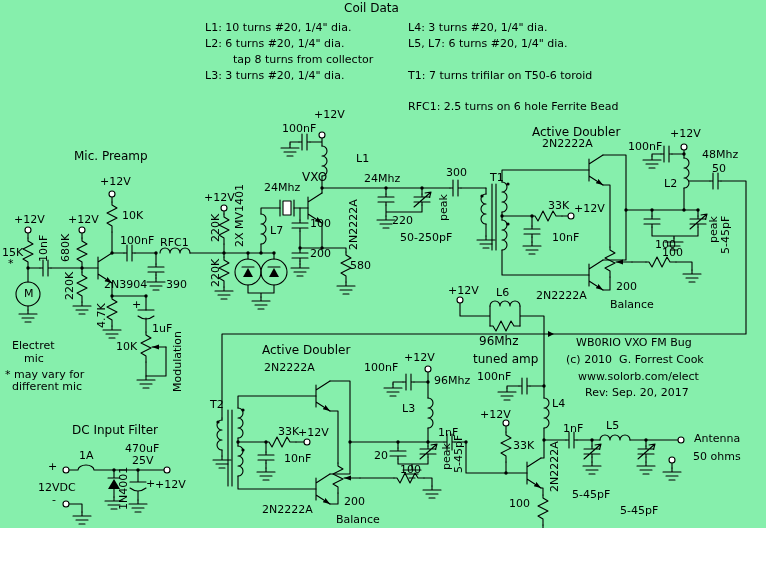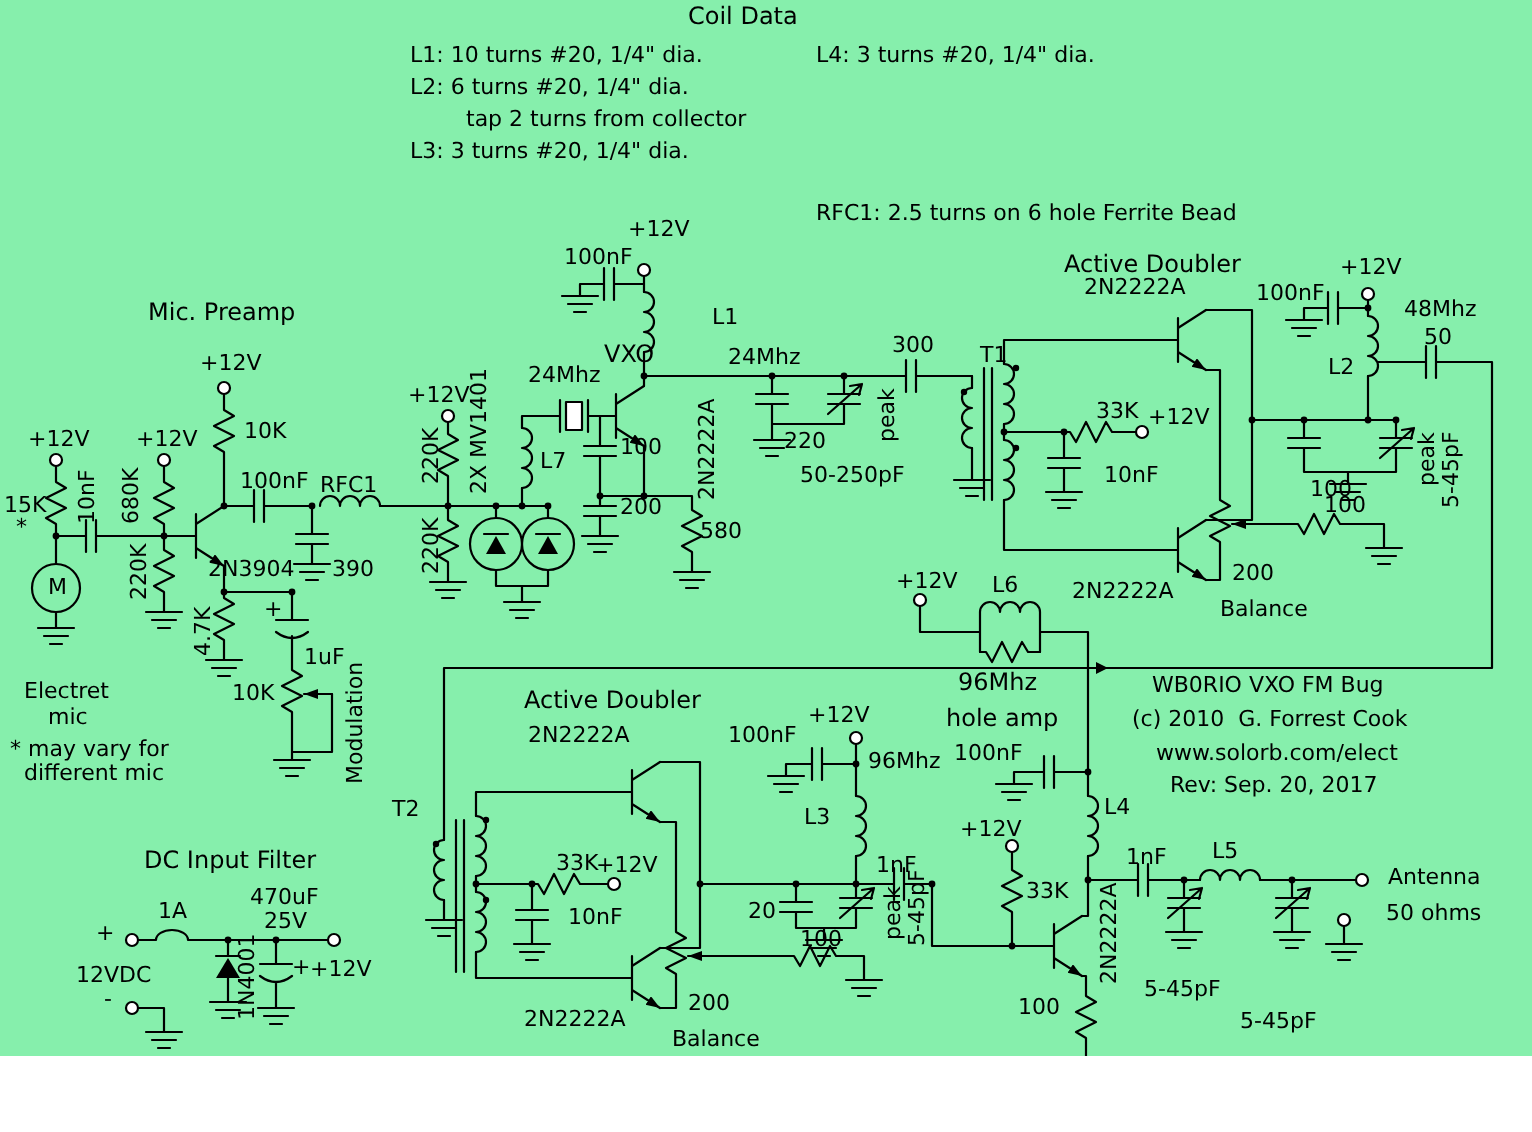--- a/index.html
+++ b/index.html
@@ -252,23 +252,25 @@
         <circle cx="114" cy="470" r="1.7"></circle>
     <circle cx="138" cy="470" r="1.7"></circle>
         <circle cx="146" cy="296" r="1.7"></circle>
         <circle cx="428" cy="382" r="1.7"></circle>
   </g>
 </svg>
 
 <span class="lb ttl" style="left:344px;top:2px">Coil Data</span>
 <span class="lb" style="left:205px;top:22px">L1: 10 turns #20, 1/4" dia.</span>
 <span class="lb" style="left:205px;top:38px">L2: 6 turns #20, 1/4" dia.</span>
-<span class="lb" style="left:233px;top:54px">tap 2 turns from collector</span>
+<span class="lb" style="left:233px;top:54px">tap 8 turns from collector</span>
 <span class="lb" style="left:205px;top:70px">L3: 3 turns #20, 1/4" dia.</span>
 <span class="lb" style="left:408px;top:22px">L4: 3 turns #20, 1/4" dia.</span>
+<span class="lb" style="left:408px;top:38px">L5, L7: 6 turns #20, 1/4" dia.</span>
+<span class="lb" style="left:408px;top:70px">T1: 7 turns trifilar on T50-6 toroid</span>
 <span class="lb" style="left:408px;top:101px">RFC1: 2.5 turns on 6 hole Ferrite Bead</span>
 
 <span class="lb ttl" style="left:74px;top:150px">Mic. Preamp</span>
 <span class="lb" style="left:14px;top:214px">+12V</span>
 <span class="lb" style="left:68px;top:214px">+12V</span>
 <span class="lb" style="left:100px;top:176px">+12V</span>
 <span class="lb" style="left:204px;top:192px">+12V</span>
 <span class="lb" style="left:2px;top:247px">15K</span>
 <span class="lb" style="left:8px;top:258px">*</span>
 <span class="lb lbv" style="left:38px;top:262px">10nF</span>
@@ -323,41 +325,41 @@
 <span class="lb lbv" style="left:708px;top:243px">peak</span>
 <span class="lb lbv" style="left:720px;top:254px">5-45pF</span>
 <span class="lb" style="left:628px;top:141px">100nF</span>
 <span class="lb" style="left:670px;top:128px">+12V</span>
 <span class="lb" style="left:664px;top:178px">L2</span>
 <span class="lb" style="left:702px;top:149px">48Mhz</span>
 <span class="lb" style="left:712px;top:163px">50</span>
 
 <span class="lb ttl" style="left:262px;top:344px">Active Doubler</span>
 <span class="lb" style="left:264px;top:362px">2N2222A</span>
-<span class="lb" style="left:196px;top:399px">T2</span>
+<span class="lb" style="left:210px;top:399px">T2</span>
 <span class="lb" style="left:278px;top:426px">33K</span>
 <span class="lb" style="left:298px;top:427px">+12V</span>
 <span class="lb" style="left:284px;top:453px">10nF</span>
 <span class="lb" style="left:262px;top:504px">2N2222A</span>
 <span class="lb" style="left:344px;top:496px">200</span>
 <span class="lb" style="left:336px;top:514px">Balance</span>
 <span class="lb" style="left:400px;top:464px">100</span>
 <span class="lb" style="left:374px;top:450px">20</span>
 <span class="lb lbv" style="left:441px;top:470px">peak</span>
 <span class="lb lbv" style="left:453px;top:473px">5-45pF</span>
 <span class="lb" style="left:402px;top:403px">L3</span>
 <span class="lb" style="left:364px;top:362px">100nF</span>
 <span class="lb" style="left:404px;top:352px">+12V</span>
 <span class="lb" style="left:434px;top:375px">96Mhz</span>
 
 <span class="lb" style="left:448px;top:285px">+12V</span>
 <span class="lb" style="left:496px;top:287px">L6</span>
 
 <span class="lb ttl" style="left:479px;top:335px">96Mhz</span>
-<span class="lb ttl" style="left:473px;top:353px">hole amp</span>
+<span class="lb ttl" style="left:473px;top:353px">tuned amp</span>
 <span class="lb" style="left:477px;top:371px">100nF</span>
 <span class="lb" style="left:438px;top:427px">1nF</span>
 <span class="lb" style="left:480px;top:409px">+12V</span>
 <span class="lb" style="left:513px;top:440px">33K</span>
 <span class="lb lbv" style="left:549px;top:492px">2N2222A</span>
 <span class="lb" style="left:509px;top:498px">100</span>
 <span class="lb" style="left:552px;top:398px">L4</span>
 <span class="lb" style="left:563px;top:423px">1nF</span>
 
 <span class="lb" style="left:606px;top:420px">L5</span>

